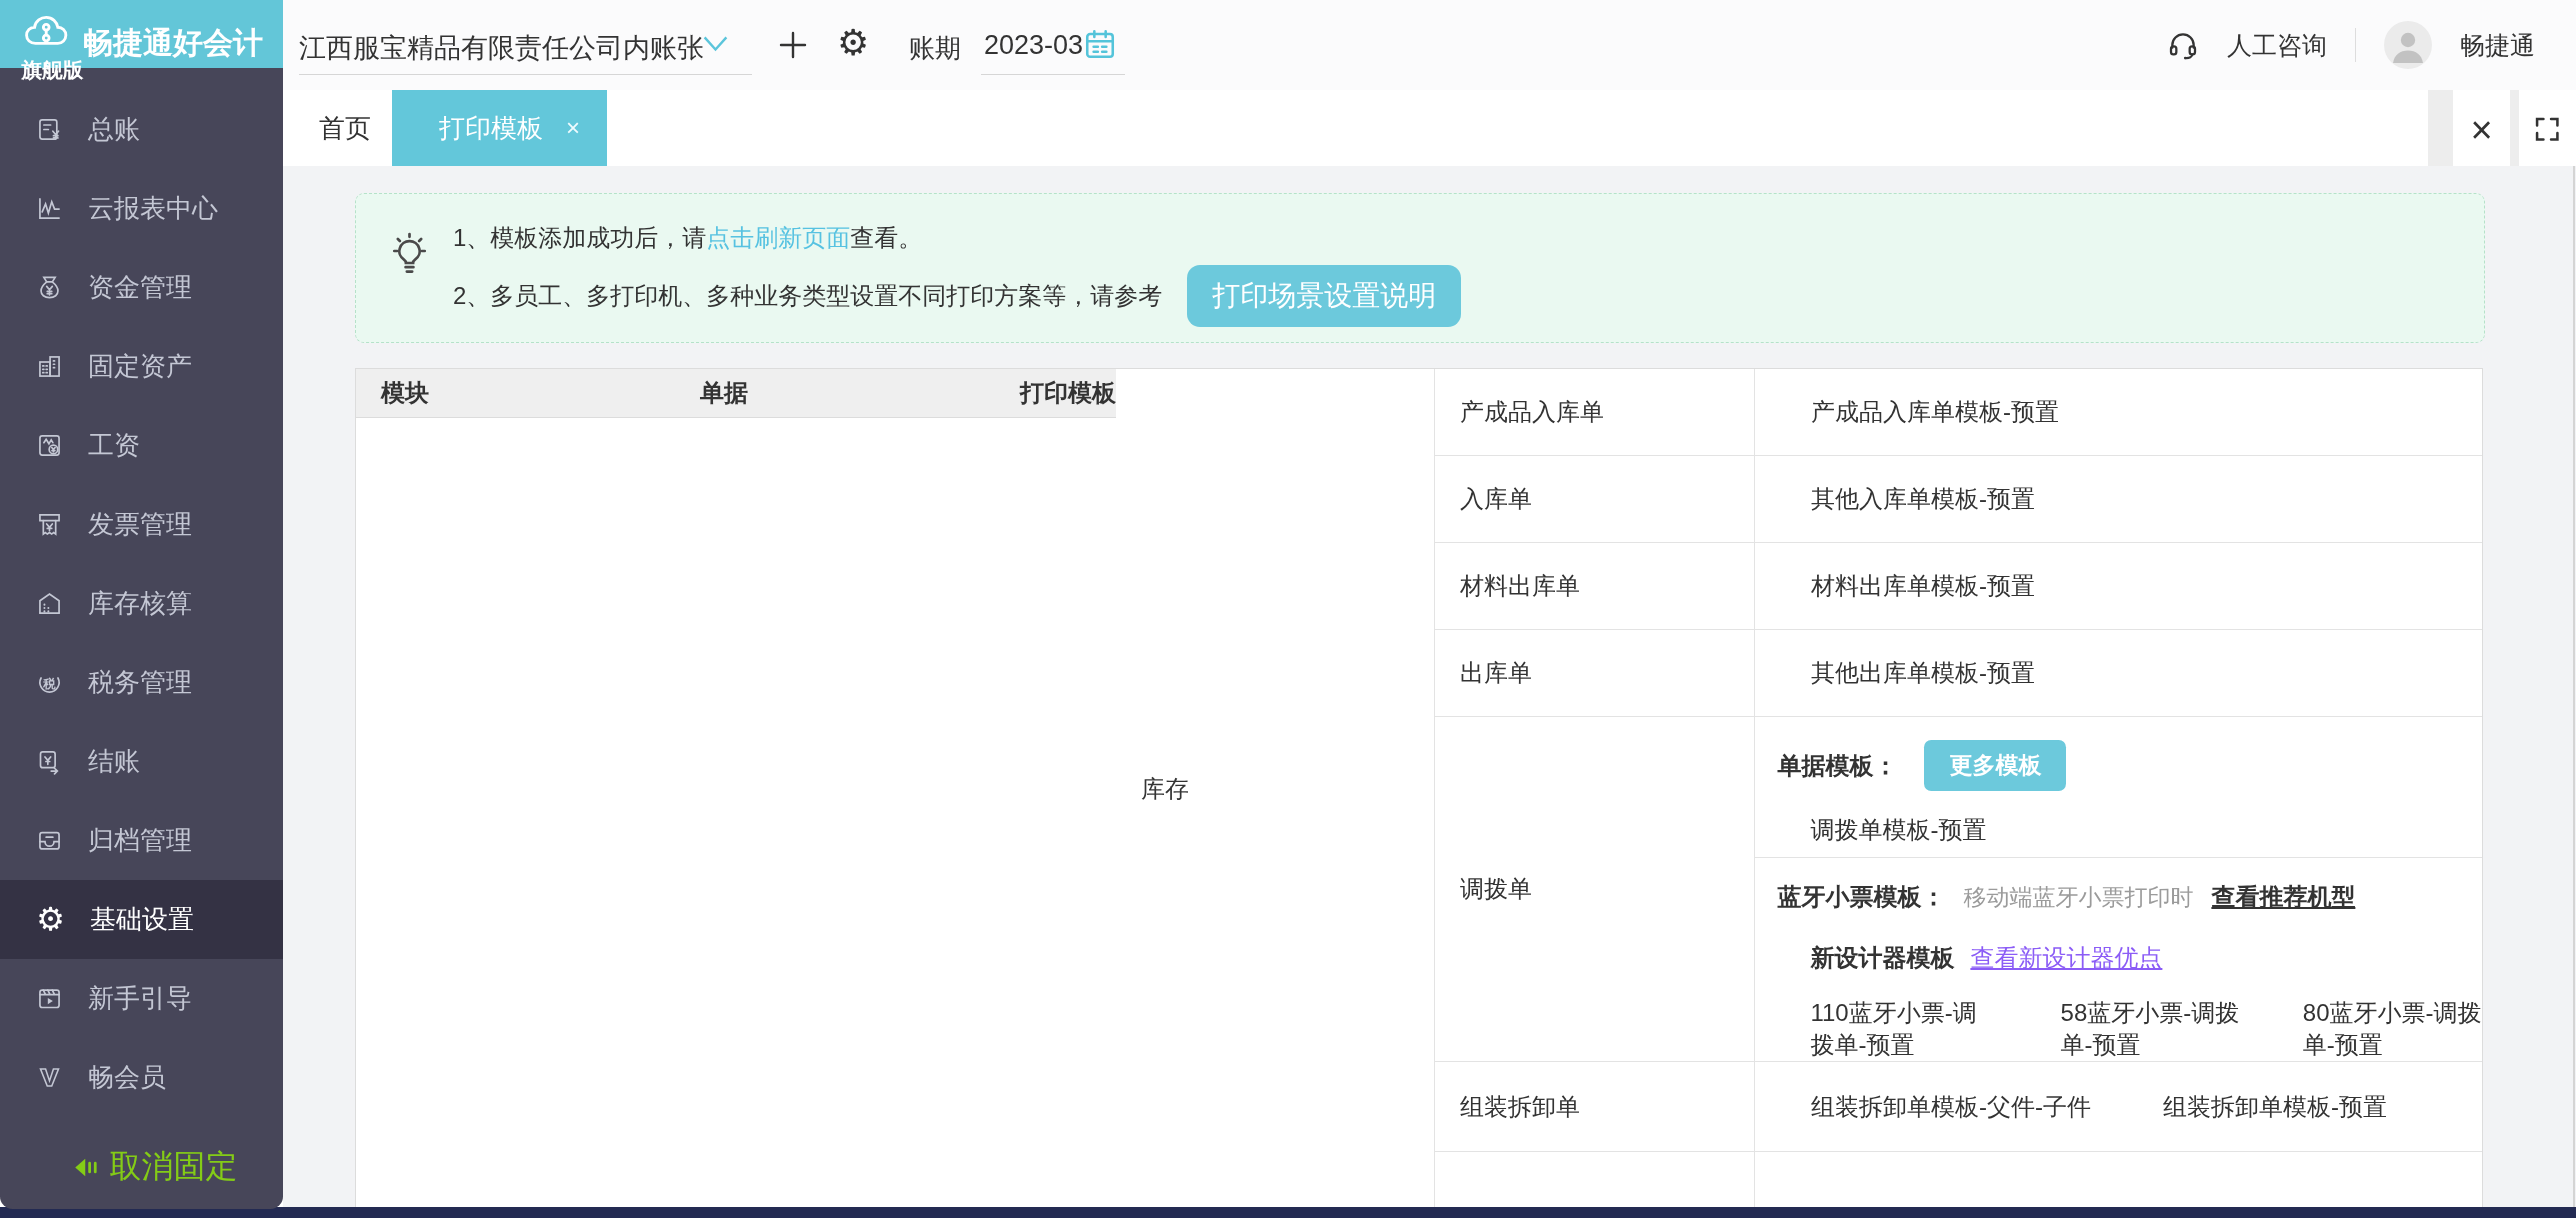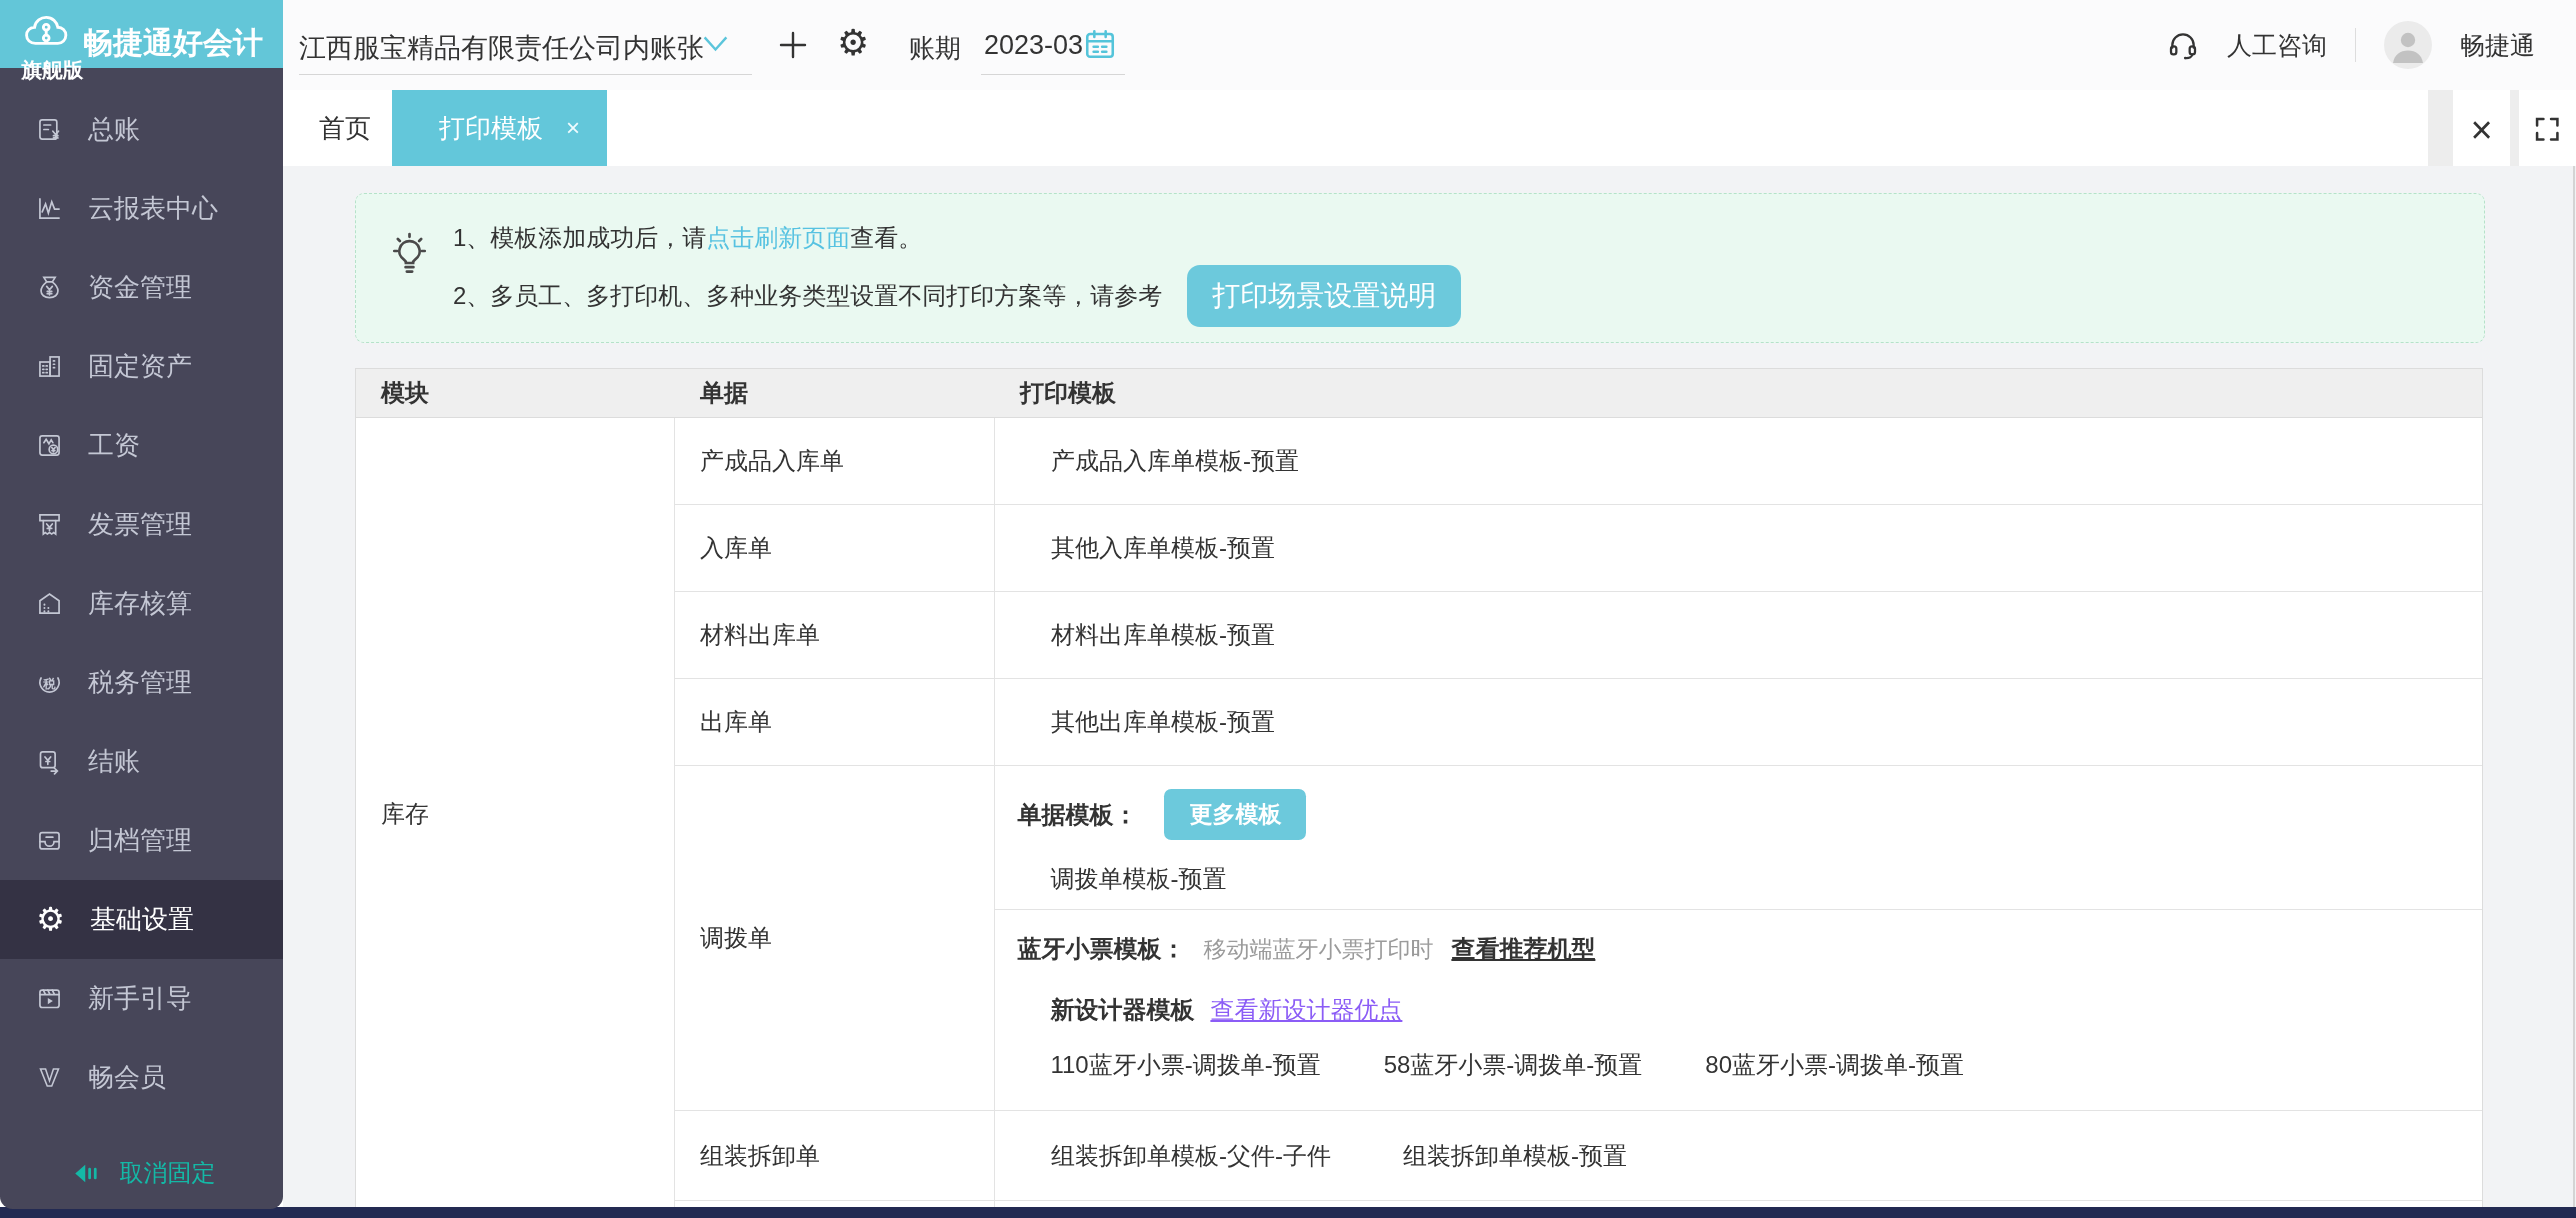--- a/index.html
+++ b/index.html
@@ -16,22 +16,22 @@
   .logo{position:relative;height:68px;background:#63C6D8}
   .logo .cloud{position:absolute;left:23px;top:10.8px}
   .logo .brand{position:absolute;left:83px;top:23px;font-size:30px;font-weight:bold;color:#fff;white-space:nowrap}
   .logo .edition{position:absolute;left:21.5px;top:56px;font-size:20.6px;font-weight:bold;color:#fff}
   .menu{padding-top:22px}
   .mi{height:79px;display:flex;align-items:center;padding-left:36px;gap:25px;
       color:#C4C7D4;font-size:26px;cursor:pointer;white-space:nowrap}
   .mi svg{flex:0 0 auto}
   .mi .gchar{font-size:32px;line-height:27px;width:29px;text-align:center}
   .mi.active{background:#343244;color:#FFFFFF}
-  .unpin{position:absolute;left:70px;bottom:20px;display:flex;align-items:center;gap:19px;
-         color:#14b8a6;font-size:24px;cursor:pointer}
+  .unpin{position:absolute;left:70px;bottom:20px;display:flex;align-items:center;gap:9px;
+         color:#84cc16;font-size:32px;cursor:pointer}
 
   
   #main{position:absolute;left:283px;top:0;right:0;bottom:9px}
 
   
   #topbar{position:absolute;left:0;top:0;right:0;height:90px;background:#FBFBFC}
   .company{position:absolute;left:16px;top:30px;font-size:27px;color:#333;white-space:nowrap}
   .u1{position:absolute;left:16px;top:74px;width:453px;border-bottom:1.8px solid #D6D6D6}
   .chev{position:absolute;left:418px;top:34px}
   .plus{position:absolute;left:492px;top:27px}
@@ -64,21 +64,21 @@
           border:1.8px dashed #B5E2C9;border-radius:9px}
   .bulb{position:absolute;left:32px;top:38px}
   .nlines{position:absolute;left:97px;top:23px}
   .nline1{display:flex;align-items:center;height:41px;font-size:24px;color:#333}
   .nline1 .link{color:#56C2E1;cursor:pointer}
   .nline2{display:flex;align-items:center;margin-top:7.2px;font-size:24px;color:#333}
   .scene-btn{margin-left:25px;background:#6CC9DC;color:#fff;font-size:28px;border:none;
              padding:11.7px 25px;border-radius:13px;cursor:pointer}
 
   .table{position:absolute;left:72px;right:93px;top:202px;bottom:0;background:#fff;
-         border:0.9px solid #DCDCDC;border-bottom:none;display:flex;flex-direction:column}
+         border:0.9px solid #DCDCDC;border-bottom:none;display:flex;flex-direction:row}
   .thead{display:flex;height:48px;background:#EFEFEF;border-bottom:0.9px solid #DCDCDC;
          align-items:center;font-size:24px;font-weight:bold;color:#333}
   .c1{width:319px;padding-left:25px;box-sizing:border-box}
   .c2{width:320px;padding-left:25px;box-sizing:border-box}
   .c3{flex:1;padding-left:25px;box-sizing:border-box}
   .tbody{flex:1;display:flex;min-height:0}
   .module-cell{width:319px;border-right:0.9px solid #E3E3E3;display:flex;align-items:center;
                padding-left:25px;box-sizing:border-box;font-size:24px}
   .rows{flex:1;display:flex;flex-direction:column;min-height:0}
   .row{display:flex;border-bottom:0.9px solid #E3E3E3}

